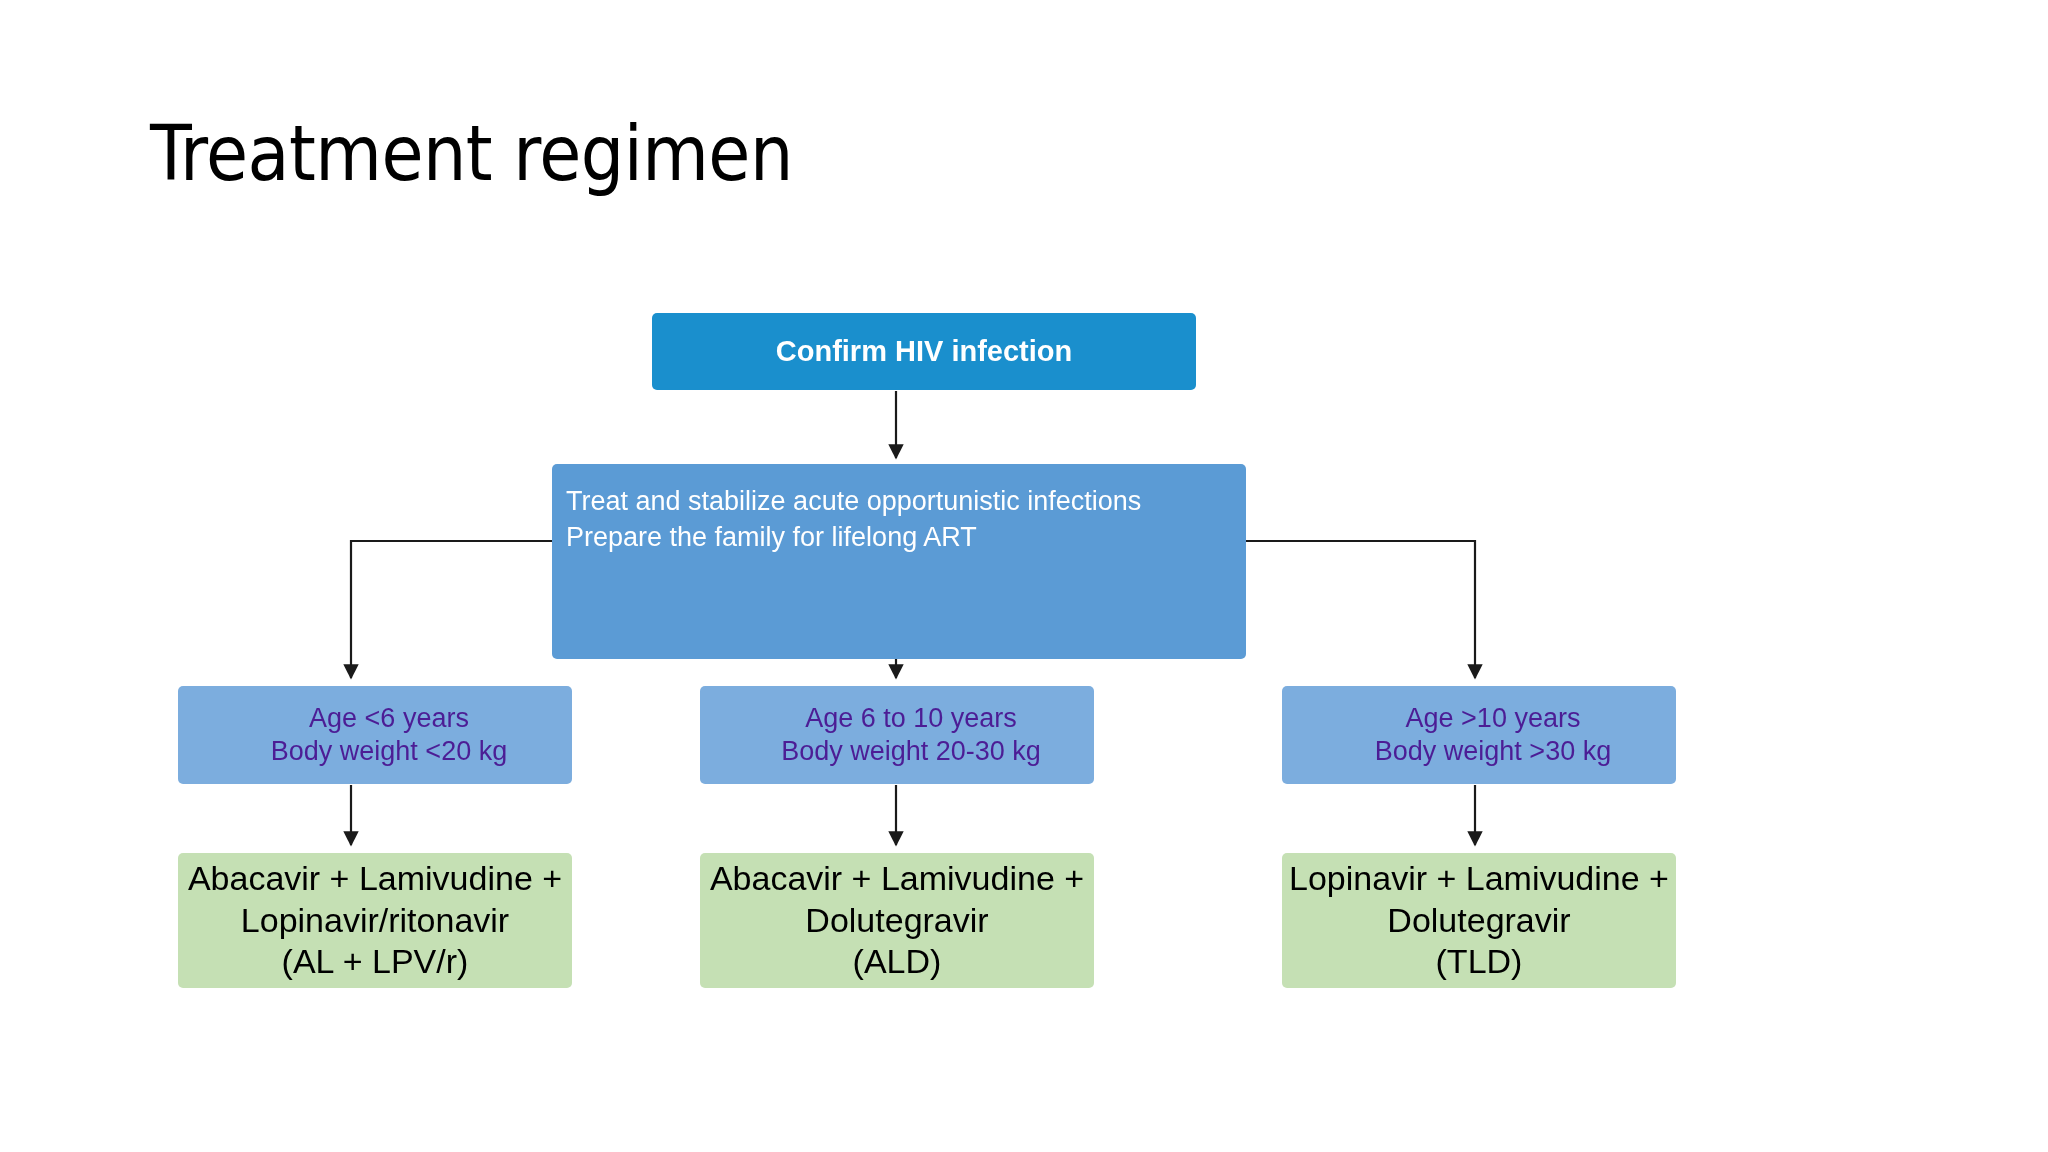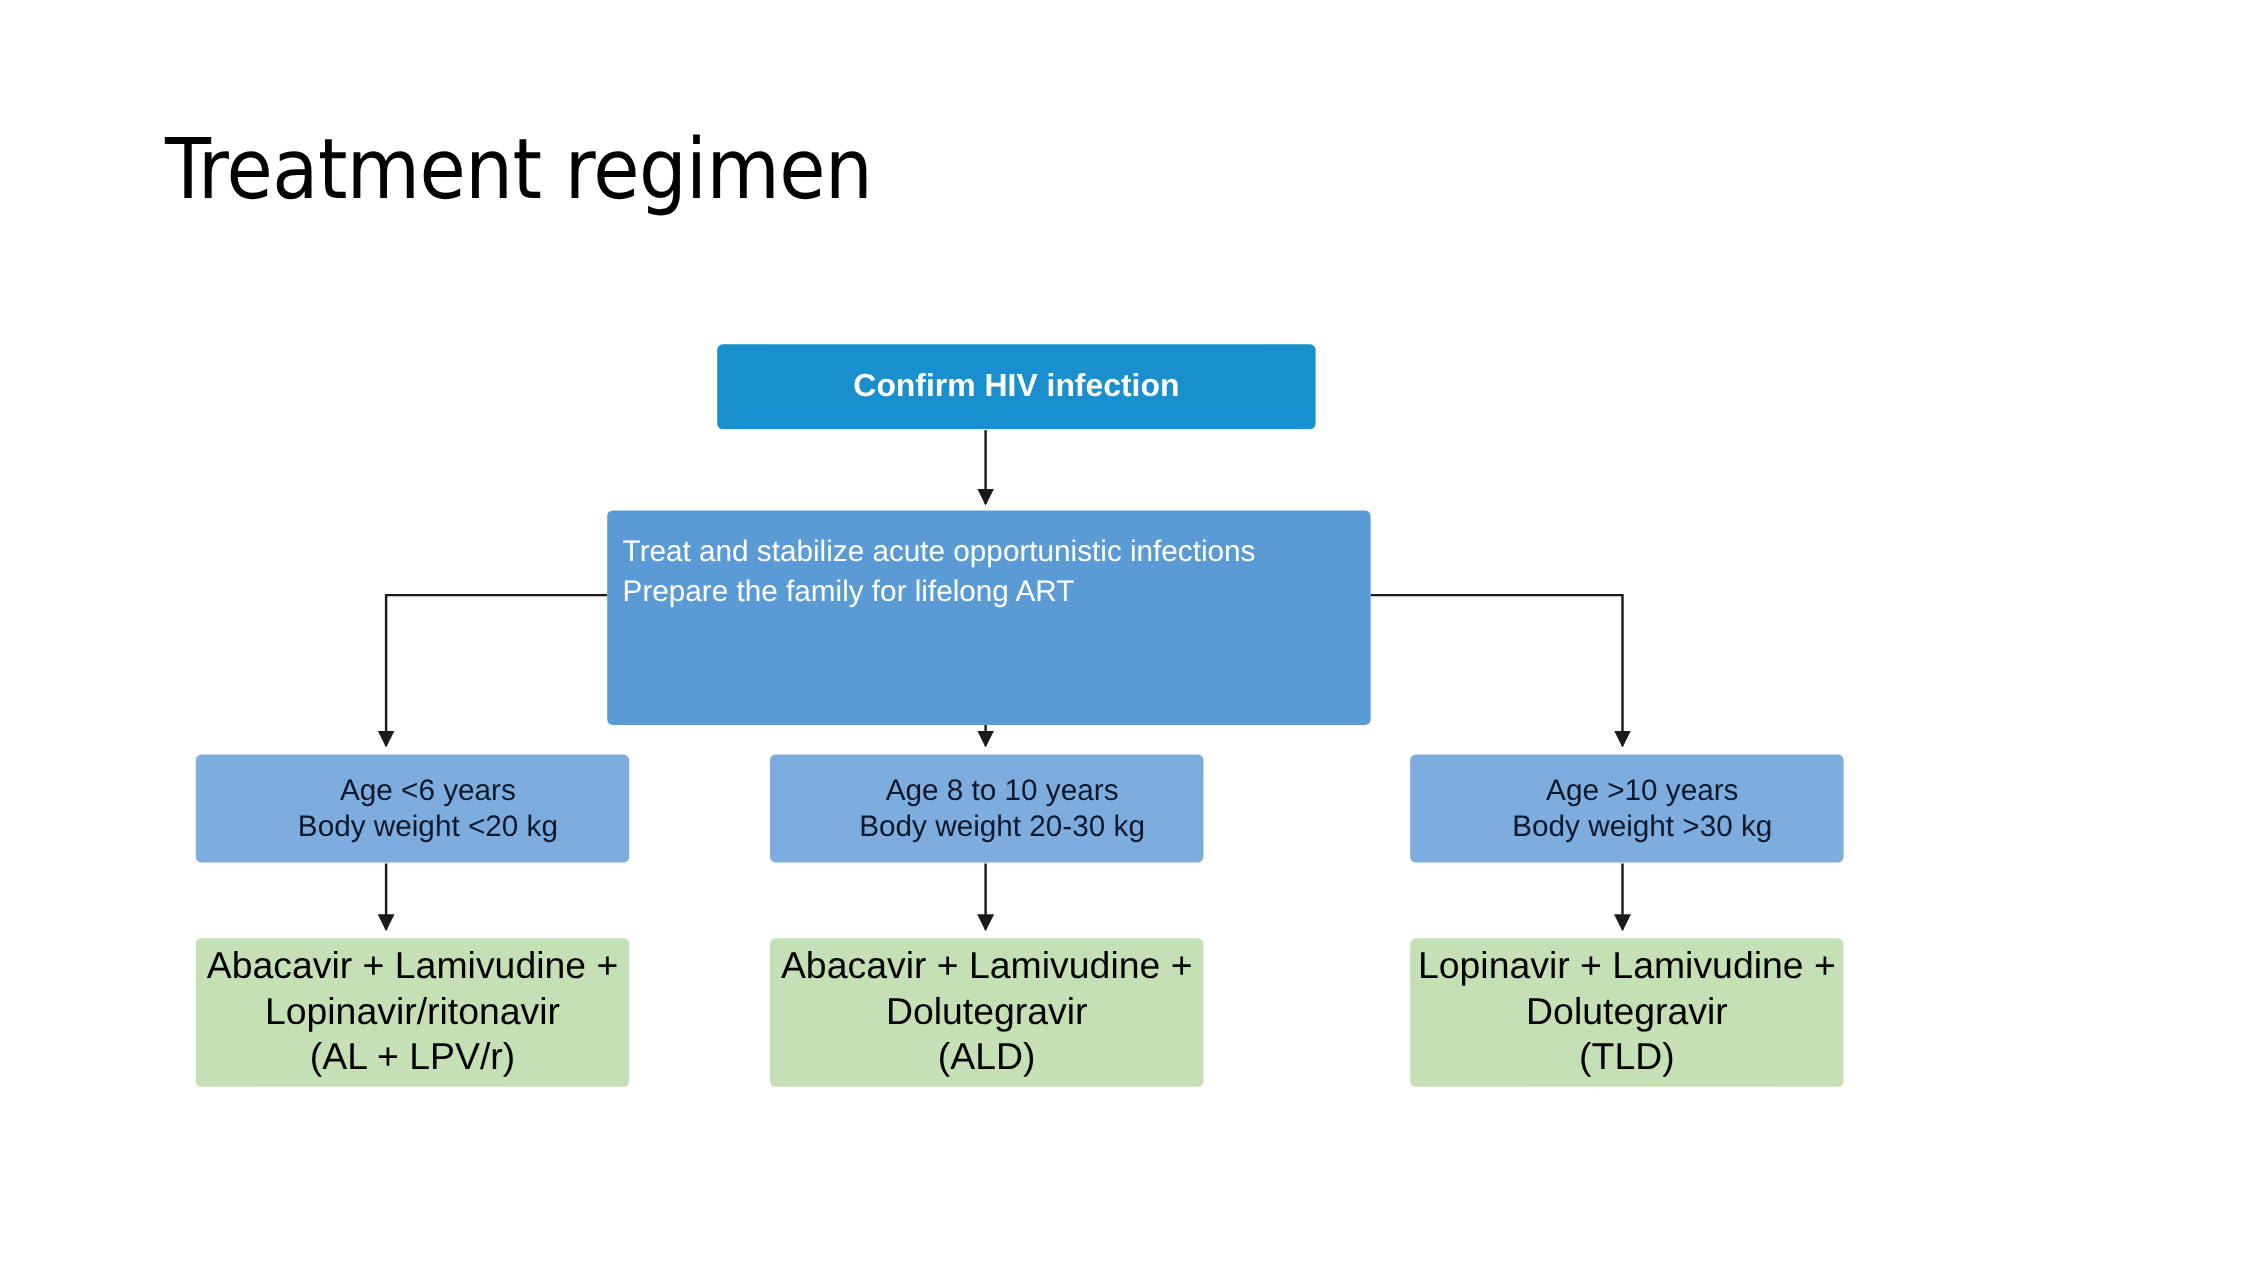--- a/index.html
+++ b/index.html
@@ -76,21 +76,21 @@
     padding-top: 20px;
     line-height: 1.32;
   }
 
   
   .node-age {
     top: 686px;
     width: 394px;
     height: 98px;
     background: #7cadde;
-    color: #0f172a;
+    color: #4c1d95;
     font-size: 27px;
     align-items: center;
     text-align: right;
     padding-left: 28px;
   }
   #node-age-1 { left: 178px; }
   #node-age-2 { left: 700px; }
   #node-age-3 { left: 1282px; }
 
   
@@ -154,21 +154,21 @@
   <div class="node" id="node-stabilize">
     <span class="line">Treat and stabilize acute opportunistic infections</span>
     <span class="line">Prepare the family for lifelong ART</span>
   </div>
 
   <div class="node node-age" id="node-age-1">
     <span class="line">Age &lt;6 years</span>
     <span class="line">Body weight &lt;20 kg</span>
   </div>
   <div class="node node-age" id="node-age-2">
-    <span class="line">Age 8 to 10 years</span>
+    <span class="line">Age 6 to 10 years</span>
     <span class="line">Body weight 20-30 kg</span>
   </div>
   <div class="node node-age" id="node-age-3">
     <span class="line">Age &gt;10 years</span>
     <span class="line">Body weight &gt;30 kg</span>
   </div>
 
   <div class="node node-regimen" id="node-regimen-1">
     <span class="line">Abacavir + Lamivudine +</span>
     <span class="line">Lopinavir/ritonavir</span>

